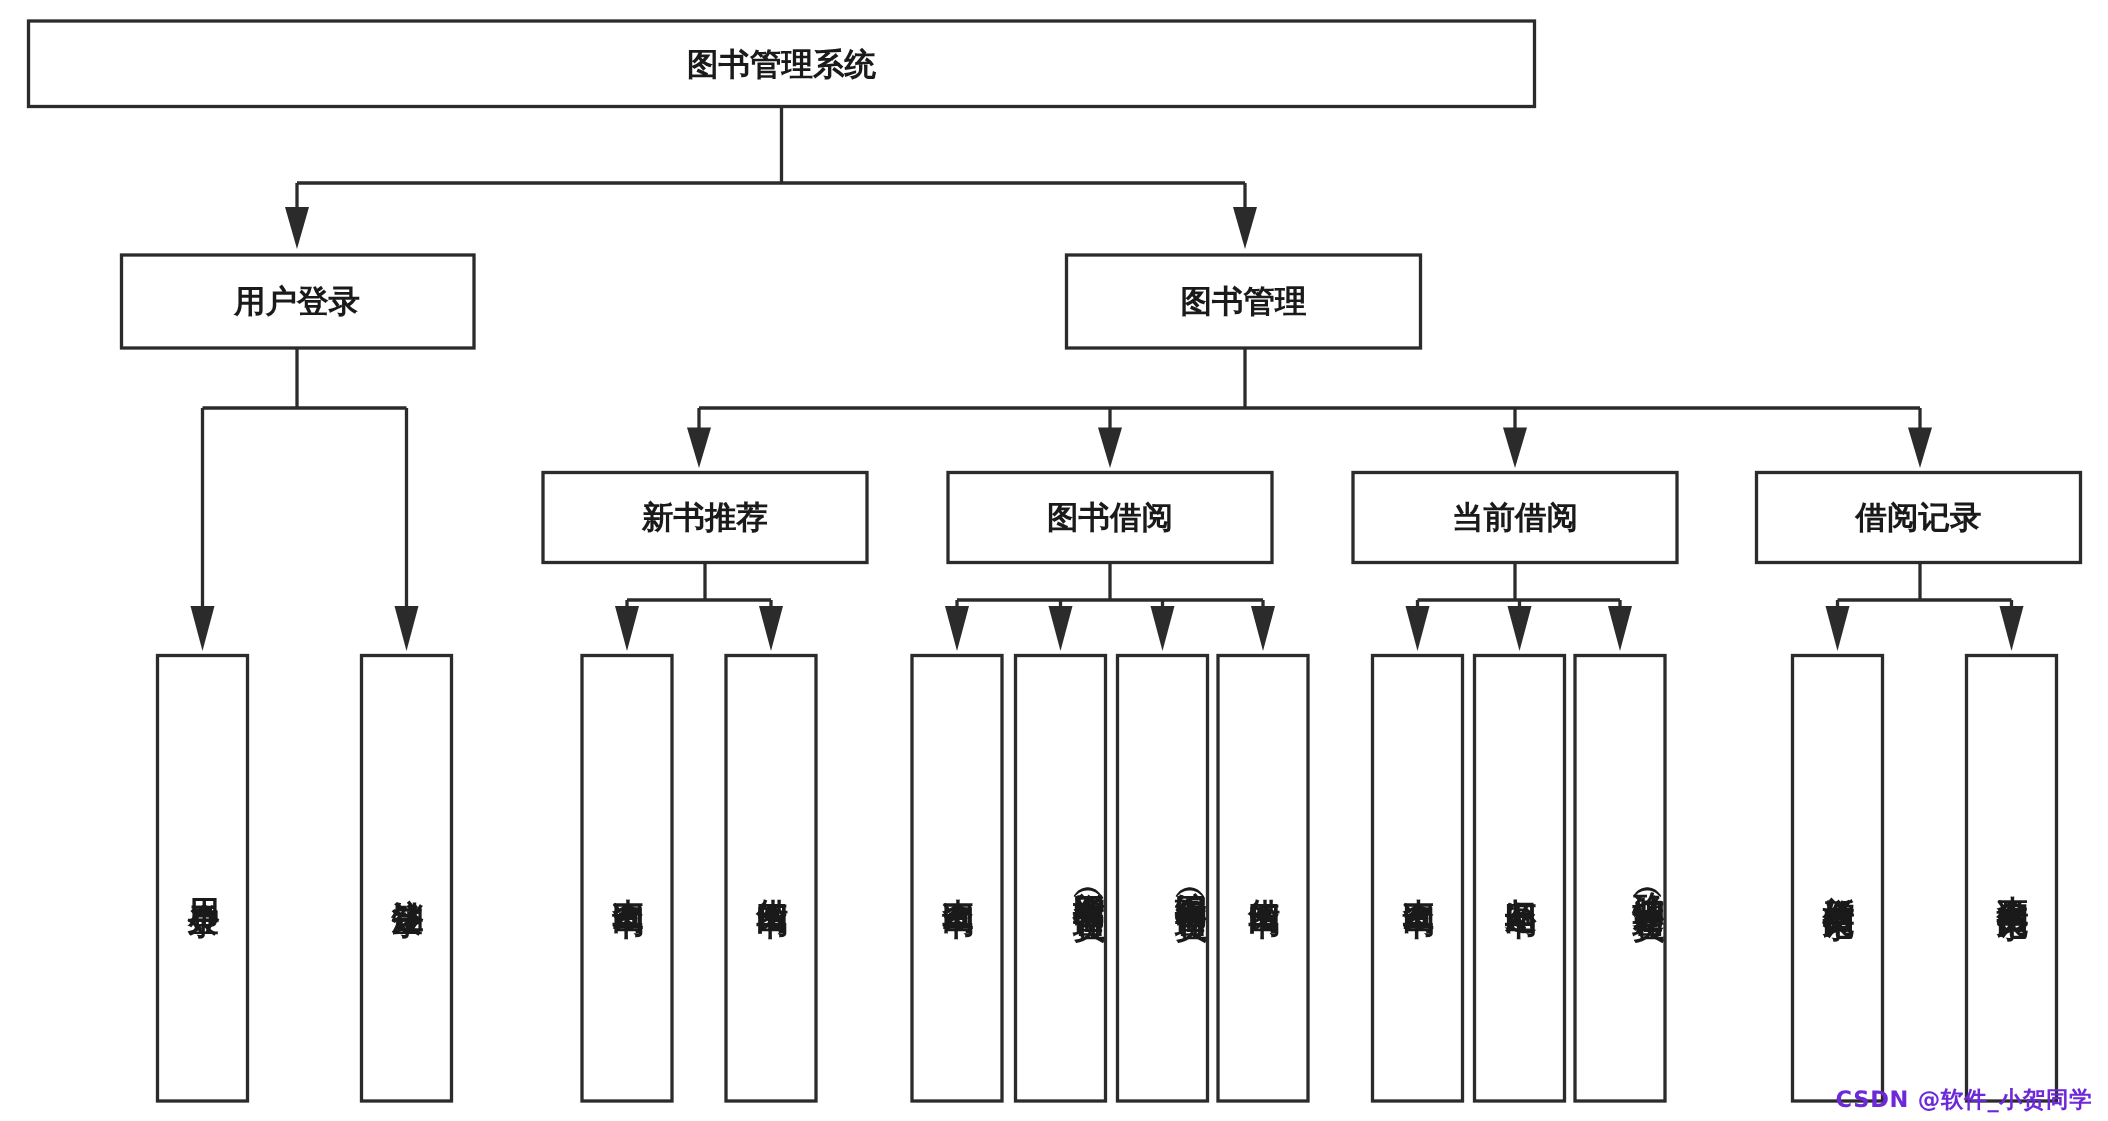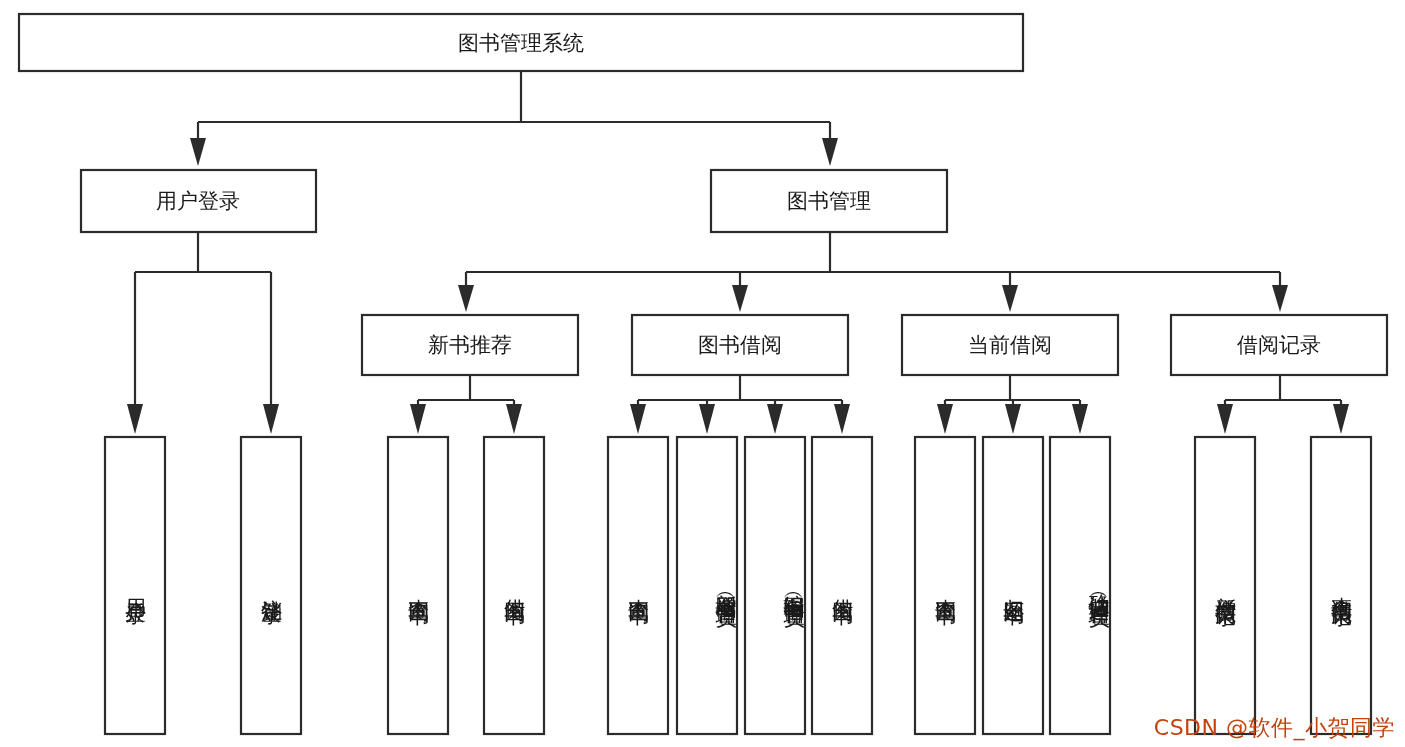--- a/index.html
+++ b/index.html
@@ -11,20 +11,21 @@
     width: 1405px;
     height: 747px;
     font-family: "DejaVu Sans", "Liberation Sans", sans-serif;
     overflow: hidden;
   }
   #diagram-root {
     position: relative;
     width: 1405px;
     height: 747px;
     background: #ffffff;
+    font-weight: bold;
   }
   svg#flow-svg {
     position: absolute;
     top: 0;
     left: 0;
     width: 1405px;
     height: 747px;
   }
   .node-rect {
     fill: #ffffff;
@@ -61,22 +62,22 @@
     justify-content: center;
     text-align: center;
     white-space: nowrap;
     pointer-events: none;
   }
   #watermark {
     position: absolute;
     right: 10px;
     bottom: 4px;
     font-family: "DejaVu Sans", "Liberation Sans", sans-serif;
-    font-size: 22px;
-    color: #c2410c;
+    font-size: 15px;
+    color: #6d28d9;
     letter-spacing: 0.5px;
     white-space: nowrap;
   }
 </style>
 </head>
 <body>
 
 <div id="diagram-root">
 
   <svg id="flow-svg" viewBox="0 0 1405 747">

